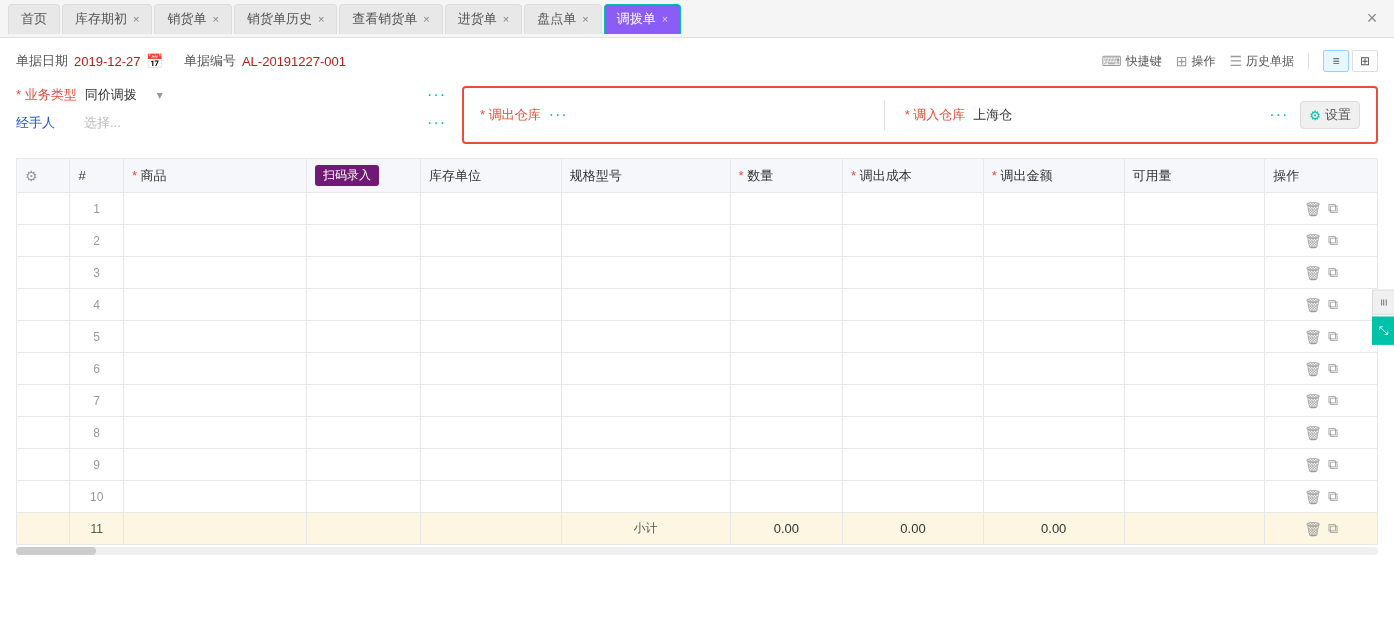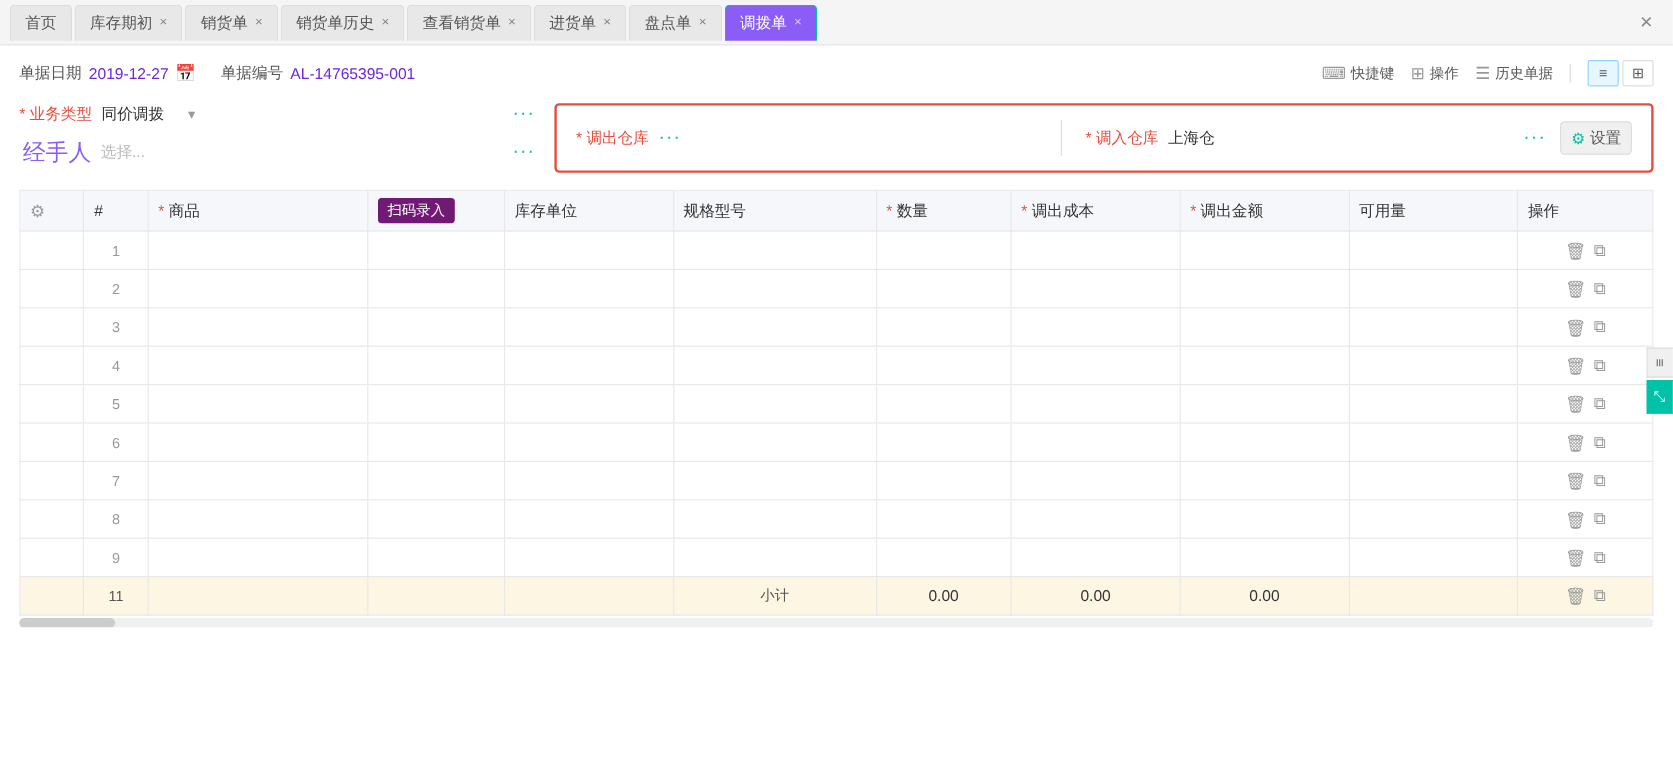--- a/index.html
+++ b/index.html
@@ -25,21 +25,21 @@
 
     
     .main-content { padding: 12px 16px; background: #fff; }
 
     
     .header-row {
       display: flex; align-items: center; margin-bottom: 14px; gap: 20px;
     }
     .header-field { display: flex; align-items: center; gap: 6px; font-size: 13px; color: #333; }
     .header-field label { color: #555; }
-    .header-field .value { color: #6d28d9; font-weight: 500; }
+    .header-field .value { color: #b91c1c; font-weight: 500; }
     .calendar-icon { color: #00c2a8; cursor: pointer; font-size: 14px; }
 
     
     .header-right { margin-left: auto; display: flex; align-items: center; gap: 14px; font-size: 12px; color: #555; }
     .toolbar-btn { display: flex; align-items: center; gap: 4px; cursor: pointer; color: #555; }
     .toolbar-btn .icon { font-size: 14px; color: #999; }
     .divider-v { width: 1px; height: 16px; background: #ddd; }
     .view-toggle { display: flex; gap: 3px; }
     .view-btn {
       width: 26px; height: 22px; border: 1px solid #ddd; background: #fff;
@@ -52,21 +52,21 @@
     .form-left { flex: 0 0 430px; }
     .form-right {
       flex: 1; border: 2px solid #e74c3c; border-radius: 4px; padding: 12px 16px;
       display: flex; align-items: center; gap: 0;
     }
 
     .field-row { display: flex; align-items: center; gap: 8px; margin-bottom: 10px; }
     .field-row:last-child { margin-bottom: 0; }
     .field-label { color: #e74c3c; font-size: 13px; min-width: 60px; text-align: right; }
     .field-label::before { content: '* '; }
-    .field-label-plain { color: #8b5cf6; font-size: 19px; min-width: 60px; text-align: right; }
+    .field-label-plain { color: #1d4ed8; font-size: 13px; min-width: 60px; }
     .field-dropdown { display: flex; align-items: center; gap: 20px; cursor: pointer; }
     .dropdown-arrow { color: #999; font-size: 12px; }
     .dots-btn { color: #00c2a8; cursor: pointer; font-size: 16px; letter-spacing: 1px; }
     .warehouse-block { flex: 1; display: flex; align-items: center; gap: 8px; }
     .warehouse-sep { width: 1px; height: 30px; background: #e0e0e0; margin: 0 20px; }
     .wh-label { color: #e74c3c; font-size: 13px; }
     .wh-label::before { content: '* '; }
     .wh-value { color: #333; font-size: 13px; flex: 1; }
 
     
@@ -178,21 +178,21 @@
 <div class="main-content">
 
   <div class="header-row">
     <div class="header-field">
       <label>单据日期</label>
       <span class="value">2019-12-27</span>
       <span class="calendar-icon">📅</span>
     </div>
     <div class="header-field">
       <label>单据编号</label>
-      <span class="value">AL-14765395-001</span>
+      <span class="value">AL-20191227-001</span>
     </div>
     <div class="header-right">
       <div class="toolbar-btn">
         <span class="icon">⌨</span>
         <span>快捷键</span>
       </div>
       <div class="toolbar-btn">
         <span class="icon">⊞</span>
         <span>操作</span>
       </div>
@@ -421,20 +421,38 @@
         <td></td>
         <td></td>
         <td></td>
         <td>
           <div class="ops-btns">
             <span class="op-btn">🗑</span>
             <span class="op-btn">⧉</span>
           </div>
         </td>
       </tr>
+          <tr>
+        <td class="row-num col-settings"></td>
+        <td class="row-num">10</td>
+        <td></td>
+        <td></td>
+        <td></td>
+        <td></td>
+        <td></td>
+        <td></td>
+        <td></td>
+        <td></td>
+        <td>
+          <div class="ops-btns">
+            <span class="op-btn">🗑</span>
+            <span class="op-btn">⧉</span>
+          </div>
+        </td>
+      </tr>
           <tr class="subtotal-row">
         <td class="row-num"></td>
         <td class="row-num subtotal-label">11</td>
         <td></td>
         <td></td>
         <td></td>
         <td class="subtotal-label">小计</td>
         <td class="subtotal-val">0.00</td>
         <td class="subtotal-val">0.00</td>
         <td class="subtotal-val">0.00</td>

